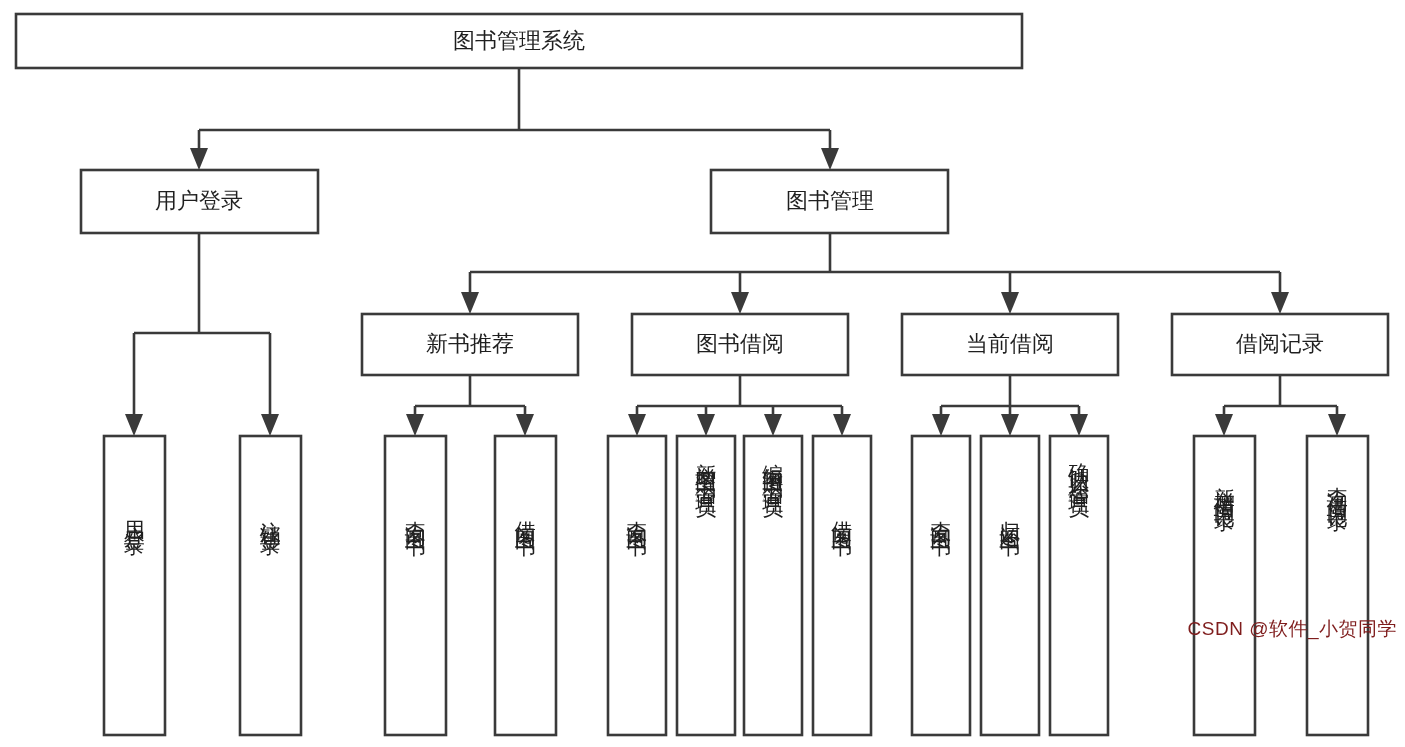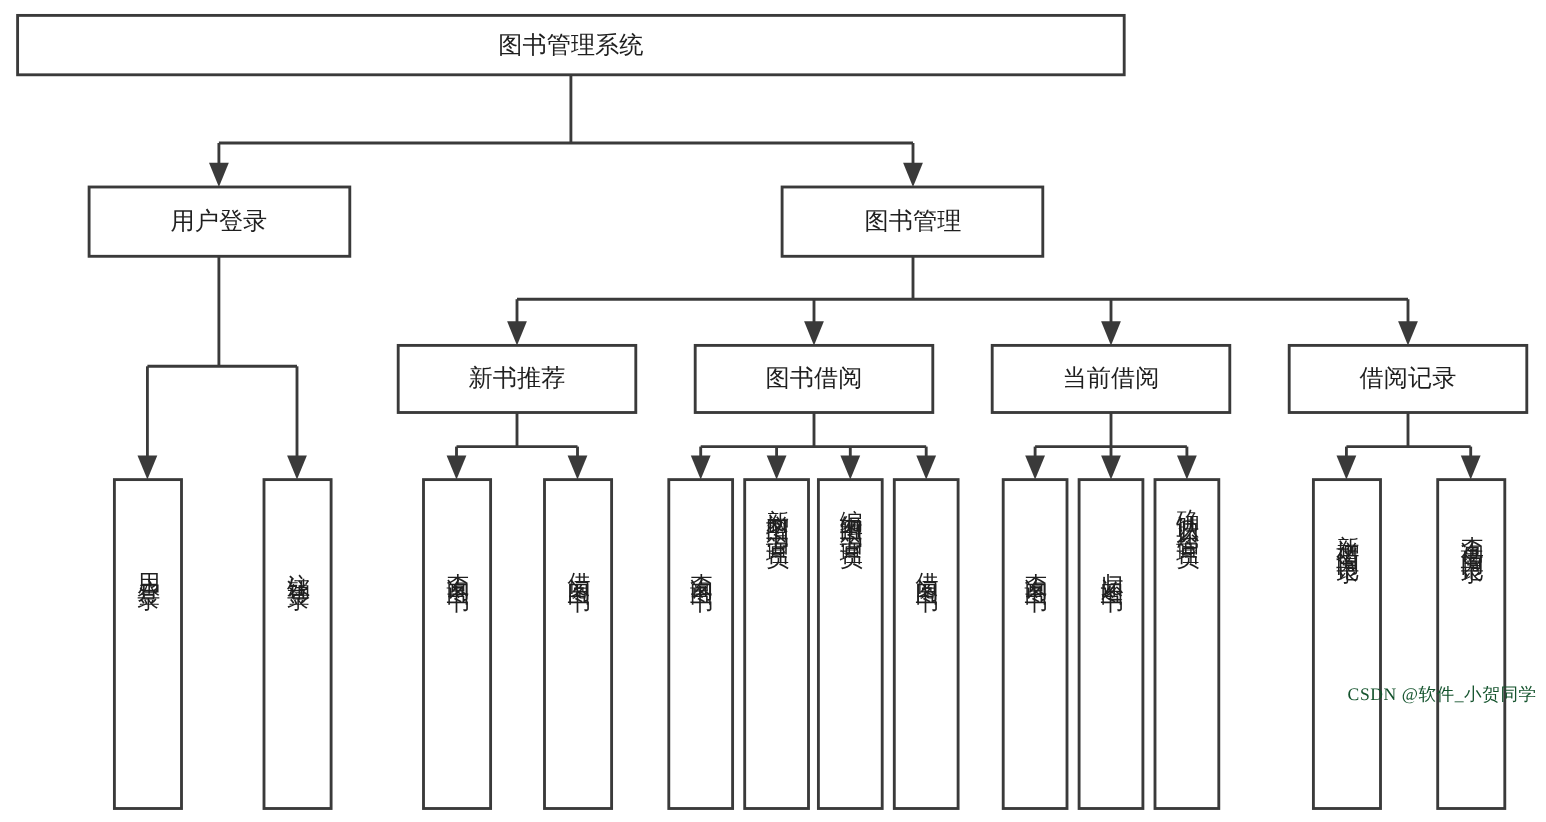--- a/index.html
+++ b/index.html
@@ -64,23 +64,23 @@
     font-size: 21px;
     line-height: 1.32;
     letter-spacing: 5px;
     color: #1f1f1f;
     white-space: nowrap;
   }
   .watermark {
     position: absolute;
     right: 8px;
     bottom: 6px;
-    font-family: Liberation Serif, serif;
-    font-size: 16px;
-    color: #14532d;
+    font-family: Liberation Sans, sans-serif;
+    font-size: 19px;
+    color: #7f1d1d;
     letter-spacing: 0.5px;
     white-space: nowrap;
   }
 </style>
 </head>
 <body>
 
 <div id="diagram-root">
 
   <svg class="diagram-canvas" viewBox="0 0 1405 747" xmlns="http://www.w3.org/2000/svg">

